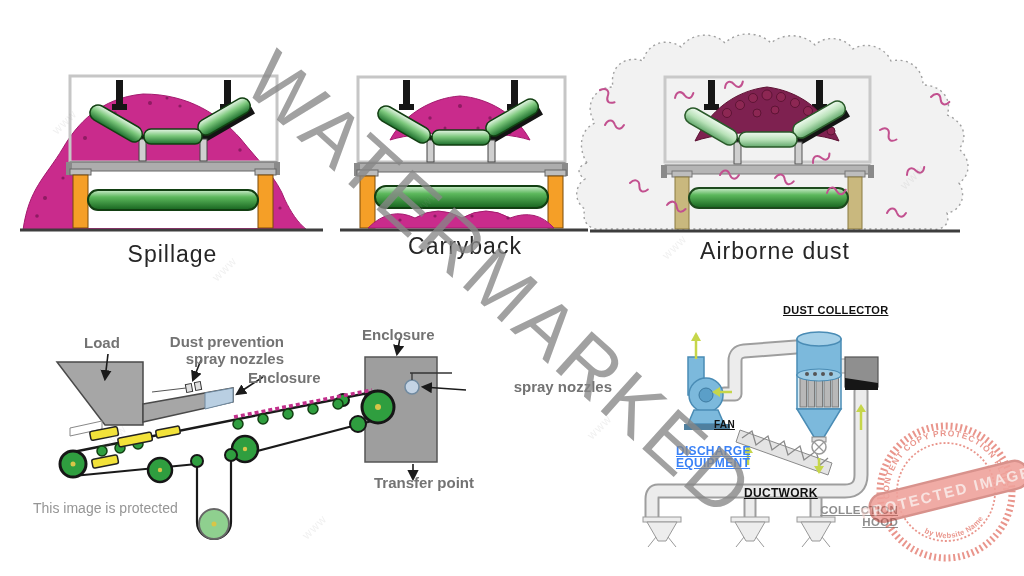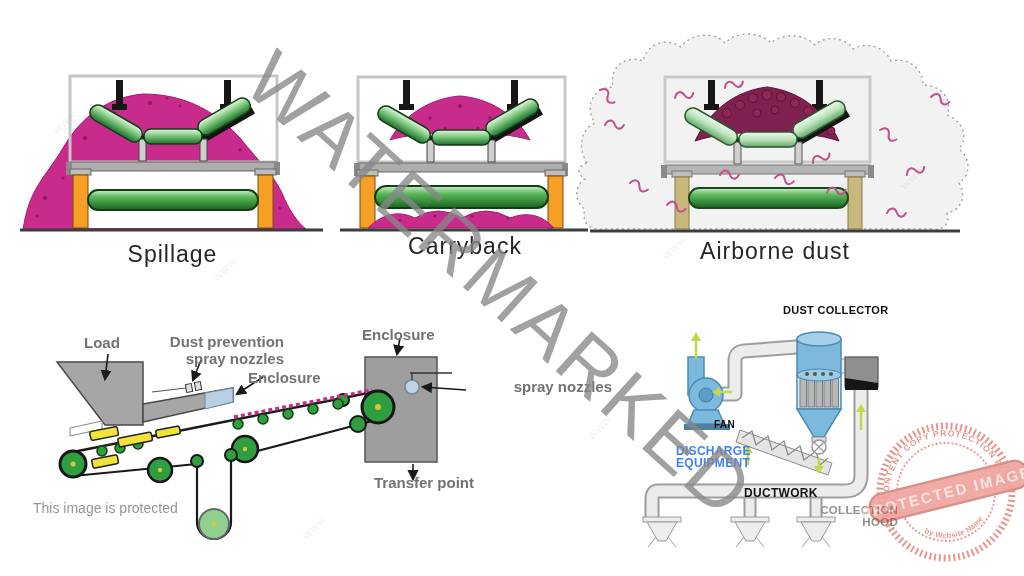--- a/index.html
+++ b/index.html
@@ -3,21 +3,21 @@
 <meta charset="utf-8">
 <style>
   html,body{margin:0;padding:0;background:#fff;}
   #stage{position:relative;width:1024px;height:576px;background:#ffffff;overflow:hidden;
          font-family:"Liberation Sans",sans-serif;}
   .panel-label{position:absolute;text-align:center;font-weight:normal;font-size:23px;
                letter-spacing:1px;color:#262626;z-index:10;}
   .clbl{position:absolute;font-weight:bold;font-size:15px;color:#737373;z-index:12;line-height:17px;}
   .center{text-align:right;}
   .dlbl{position:absolute;font-weight:bold;font-size:11.5px;color:#111;z-index:12;
-        letter-spacing:.3px;line-height:12px;white-space:nowrap;}
+        letter-spacing:.3px;line-height:12px;white-space:nowrap;text-decoration:underline;}
   .navy{color:#3b82f6;}
   .graylbl{color:#8f8f8f;}
   .wm{position:absolute;left:500px;top:285px;transform:translate(-50%,-50%) rotate(42deg);
       font-size:78px;letter-spacing:4px;color:rgba(135,135,135,0.78);white-space:nowrap;
       z-index:50;font-weight:normal;}
   .protected{position:absolute;left:33px;top:500px;font-size:14px;color:rgba(138,138,138,0.9);z-index:60;}
   .tile{position:absolute;font-size:12px;color:rgba(150,150,150,0.8);opacity:.18;
         transform:rotate(-45deg);z-index:40;letter-spacing:1px;}
   svg{position:absolute;overflow:visible;}
   #stamp{z-index:70;}

